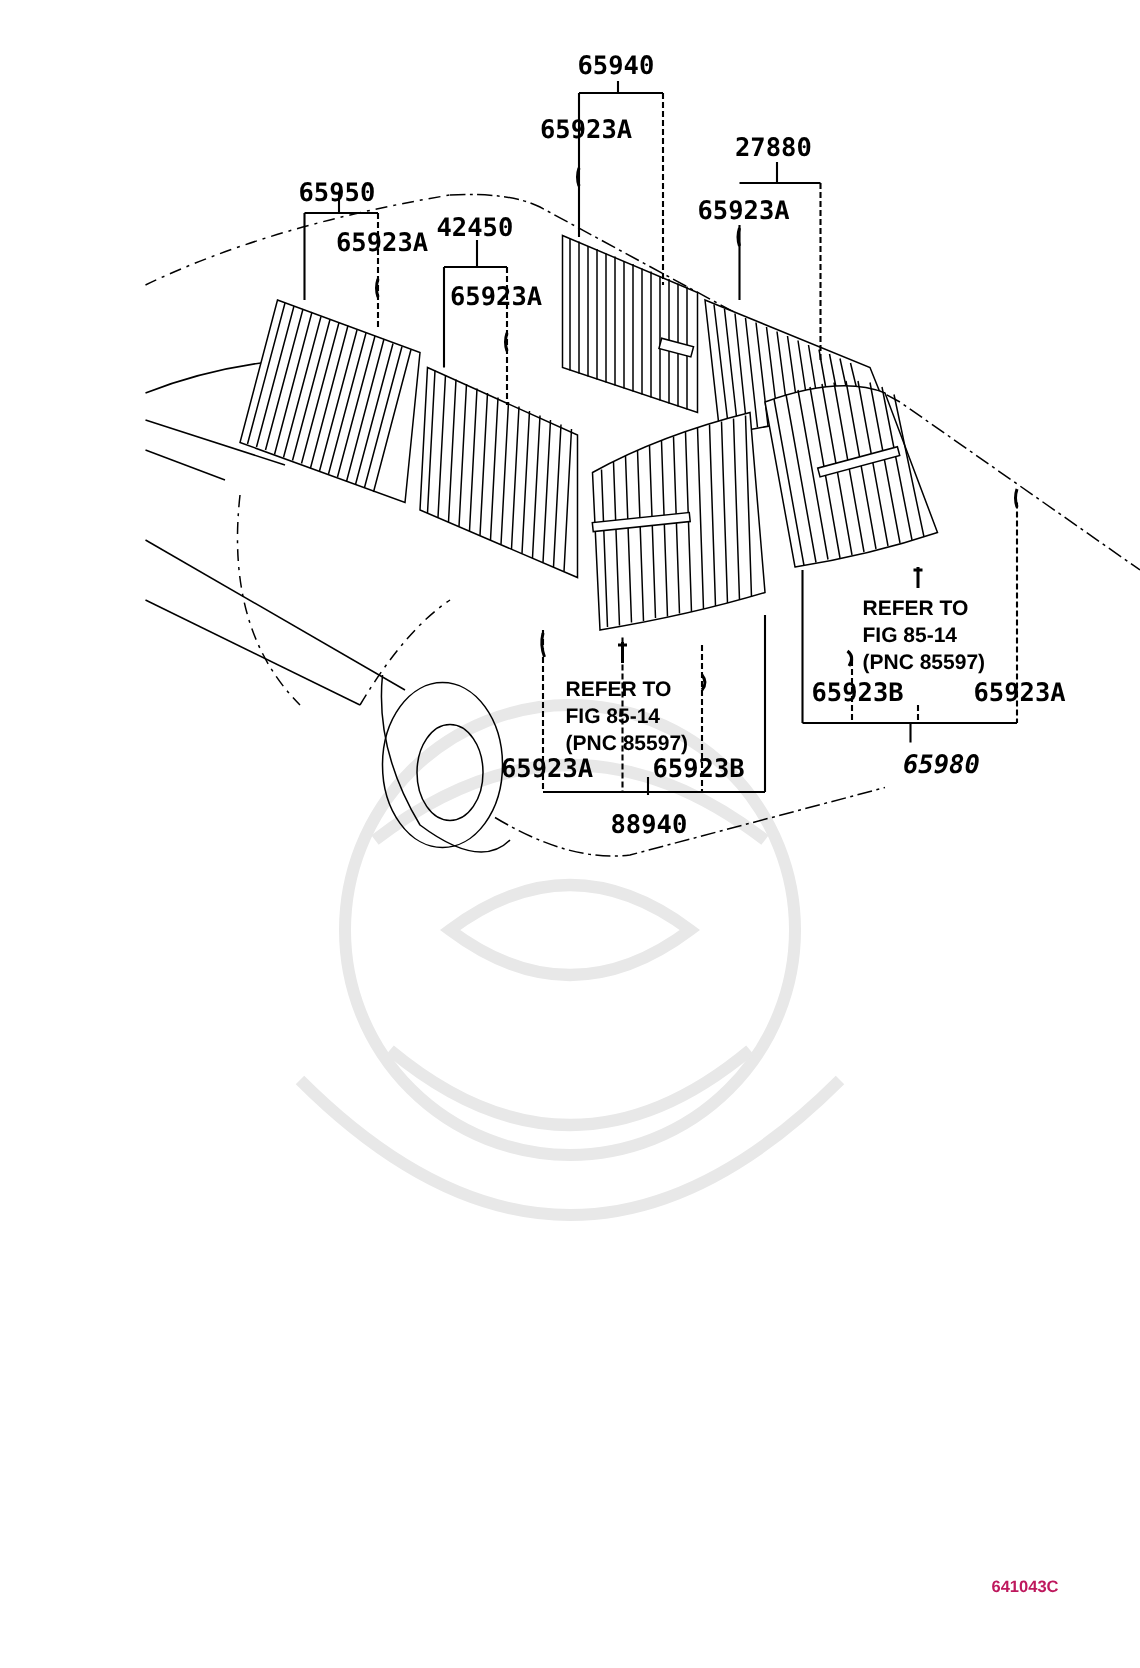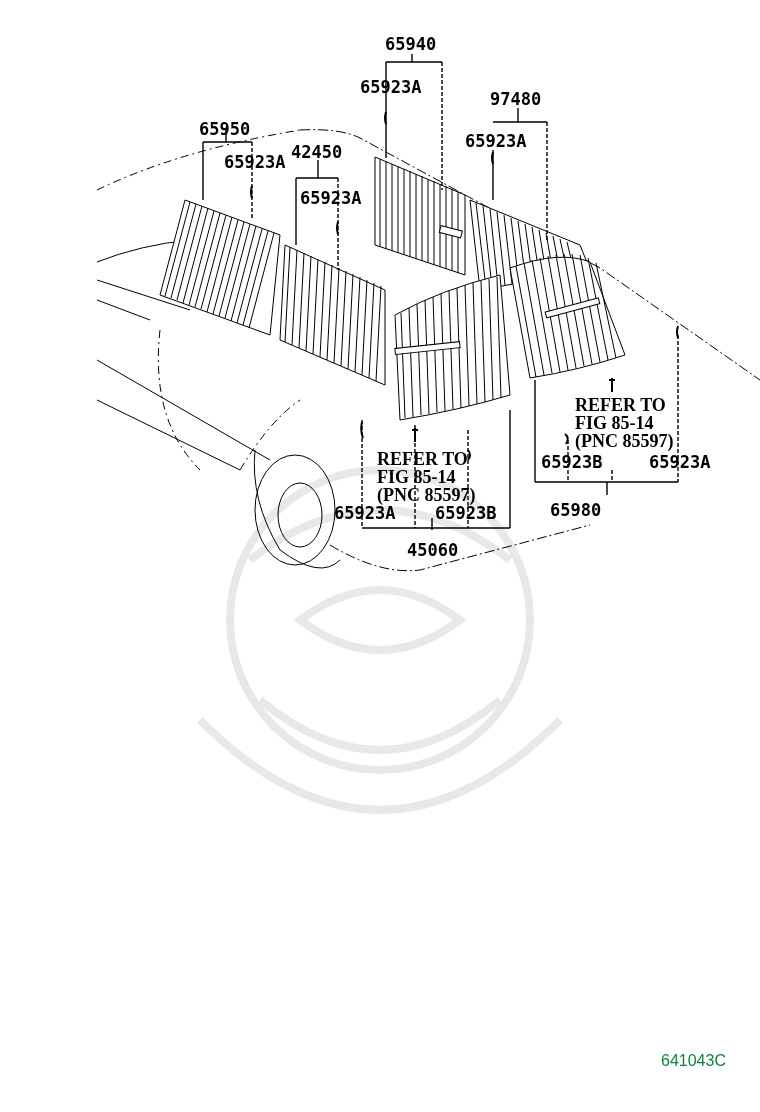--- a/index.html
+++ b/index.html
@@ -1,20 +1,20 @@
 <!DOCTYPE html>
 <html><head>
 <meta charset="utf-8">
 <style>
   html,body{margin:0;padding:0;background:#ffffff;}
   body{width:760px;height:1112px;position:relative;overflow:hidden;font-family:"Liberation Sans",sans-serif;}
   #diagram{position:absolute;left:0;top:0;width:604px;height:1112px;}
   .lbl{position:absolute;font-family:"DejaVu Sans Mono","Liberation Mono",monospace;font-weight:bold;font-size:17px;color:#000;white-space:nowrap;letter-spacing:0px;line-height:18px;}
-  .note{position:absolute;font-family:Liberation Serif, serif;font-weight:bold;font-size:18px;color:#000;white-space:pre;line-height:18px;}
-  .figid{position:absolute;font-family:"Liberation Sans",sans-serif;font-weight:normal;font-size:16px;color:#15803d;}
+  .note{position:absolute;font-family:Liberation Sans, sans-serif;font-weight:bold;font-size:14px;color:#000;white-space:pre;line-height:18px;}
+  .figid{position:absolute;font-family:"Liberation Sans",sans-serif;font-weight:bold;font-size:11px;color:#be185d;}
 </style>
 </head>
 <body>
 
 <div id="diagram">
   <svg width="760" height="1112" viewBox="0 0 760 1112">
 
     <g stroke="#e8e8e8" stroke-width="8" fill="none">
       <circle cx="380" cy="620" r="150"></circle>
       <path d="M250 560 Q380 460 510 560"></path>
@@ -107,32 +107,32 @@
       <path d="M468 450 Q472 455 468 460"></path>
       <path d="M612 378 L612 392 M609 380 L615 380"></path>
       <path d="M565 434 Q570 438 566 444"></path>
       <path d="M678 326 Q676 332 678 338"></path>
     </g>
   </svg>
 
   
   <div class="lbl" style="left:385px;top:35px;">65940</div>
   <div class="lbl" style="left:360px;top:78px;">65923A</div>
-  <div class="lbl" style="left:490px;top:90px;">97480</div>
+  <div class="lbl" style="left:490px;top:90px;">27880</div>
   <div class="lbl" style="left:465px;top:132px;">65923A</div>
   <div class="lbl" style="left:199px;top:120px;">65950</div>
   <div class="lbl" style="left:224px;top:153px;">65923A</div>
   <div class="lbl" style="left:291px;top:143px;">42450</div>
   <div class="lbl" style="left:300px;top:189px;">65923A</div>
   <div class="lbl" style="left:541px;top:453px;">65923B</div>
   <div class="lbl" style="left:649px;top:453px;">65923A</div>
-  <div class="lbl" style="left:550px;top:501px;">65980</div>
+  <div class="lbl" style="left:602px;top:501px;font-style:italic;">65980</div>
   <div class="lbl" style="left:334px;top:504px;">65923A</div>
   <div class="lbl" style="left:435px;top:504px;">65923B</div>
-  <div class="lbl" style="left:407px;top:541px;">45060</div>
+  <div class="lbl" style="left:407px;top:541px;">88940</div>
 
   
   <div class="note" style="left:575px;top:396px;">REFER TO
 FIG 85-14
 (PNC 85597)</div>
   <div class="note" style="left:377px;top:450px;">REFER TO
 FIG 85-14
 (PNC 85597)</div>
 
   <div class="figid" style="left:661px;top:1052px;">641043C</div>

